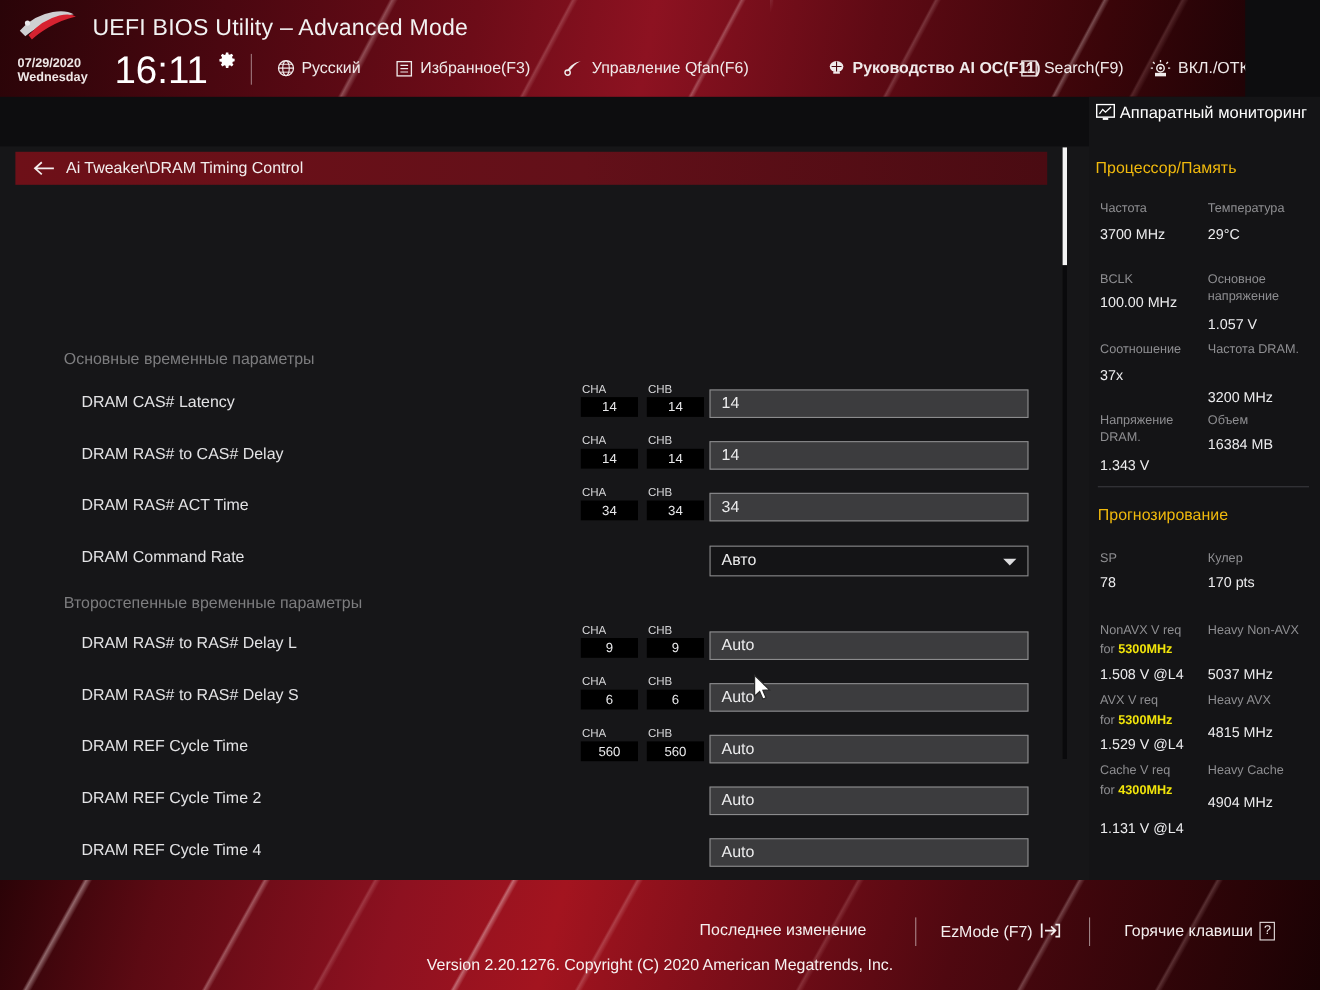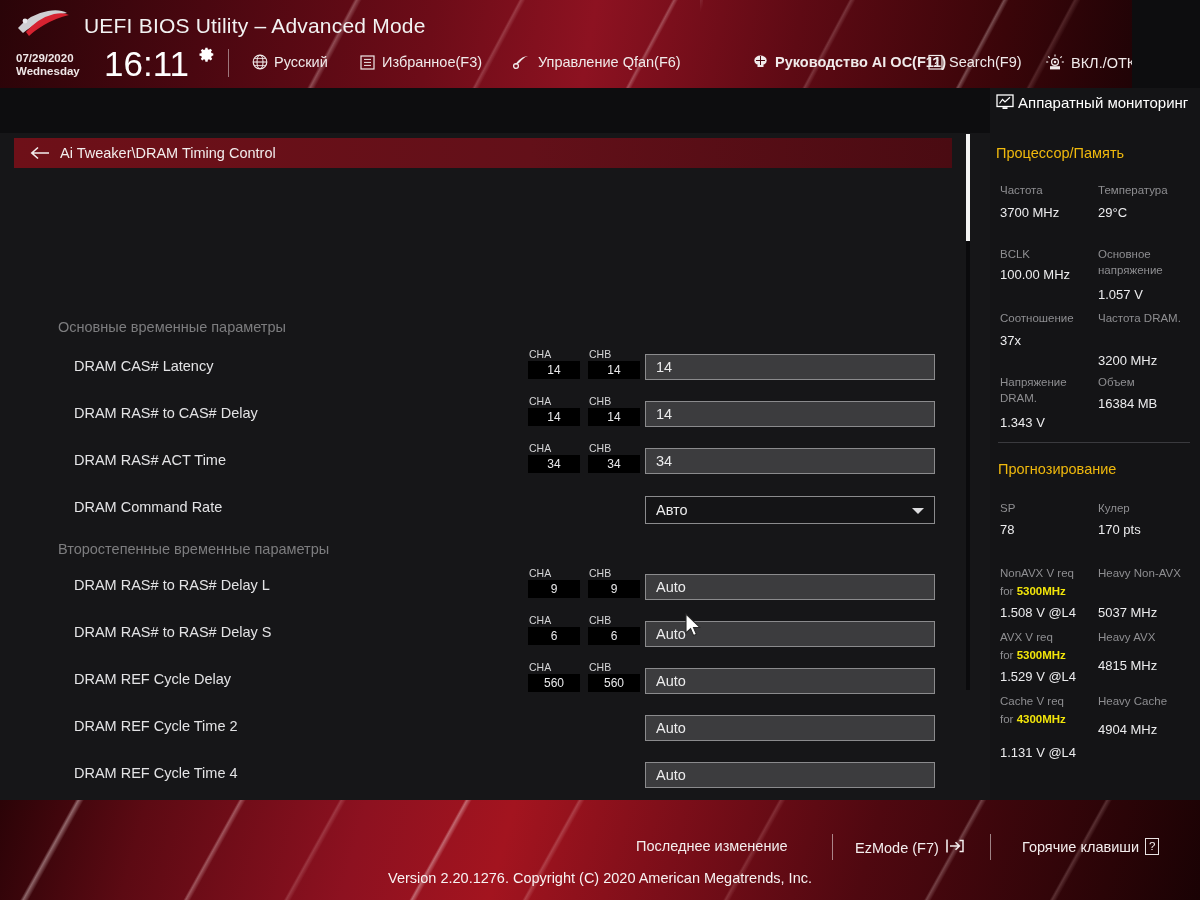--- a/index.html
+++ b/index.html
@@ -39,21 +39,21 @@
   .datebox span { display: block; font-size: 11.5px; color: #efe7e7; font-weight: bold; }
   .clock {
     position: absolute; left: 104px; top: 44px;
     font-size: 35px; color: #fff; letter-spacing: 0px; line-height: 40px;
   }
   .gear-top { position: absolute; left: 198px; top: 46px; }
   .vsep { position: absolute; top: 49px; width: 1px; height: 28px; background: rgba(255,255,255,.45); }
 
   .hitem {
     position: absolute; top: 54px; font-size: 14.5px; color: #f0eaea;
-    white-space: nowrap; display: flex; align-items: center; gap: 6px;
+    white-space: nowrap; display: flex; gap: 6px;
   }
   .hitem .gi { display: inline-flex; align-items: center; }
 
   
   .navbar {
     position: absolute; left: 0; top: 88px; width: 990px; height: 45px;
     background: #0a0a0c;
   }
   .tab {
     position: absolute; top: 10px; font-size: 17.5px; color: #e9e9e9;
@@ -273,21 +273,21 @@
 
     <div class="group-title" style="top:186px;">Основные временные параметры</div>
     <div class="group-title" style="top:408px;">Второстепенные временные параметры</div>
 
     <div class="row-label" style="top:225px;">DRAM CAS# Latency</div>
     <div class="row-label" style="top:272px;">DRAM RAS# to CAS# Delay</div>
     <div class="row-label" style="top:319px;">DRAM RAS# ACT Time</div>
     <div class="row-label" style="top:366px;">DRAM Command Rate</div>
     <div class="row-label" style="top:444px;">DRAM RAS# to RAS# Delay L</div>
     <div class="row-label" style="top:491px;">DRAM RAS# to RAS# Delay S</div>
-    <div class="row-label" style="top:538px;">DRAM REF Cycle Delay</div>
+    <div class="row-label" style="top:538px;">DRAM REF Cycle Time</div>
     <div class="row-label" style="top:585px;">DRAM REF Cycle Time 2</div>
     <div class="row-label" style="top:632px;">DRAM REF Cycle Time 4</div>
 
     <div class="chbox" style="left:528px; top:215px;">
       <div class="ch-name">CHA</div>
       <div class="ch-val">14</div>
     </div>
     <div class="chbox" style="left:588px; top:215px;">
       <div class="ch-name">CHB</div>
       <div class="ch-val">14</div>

